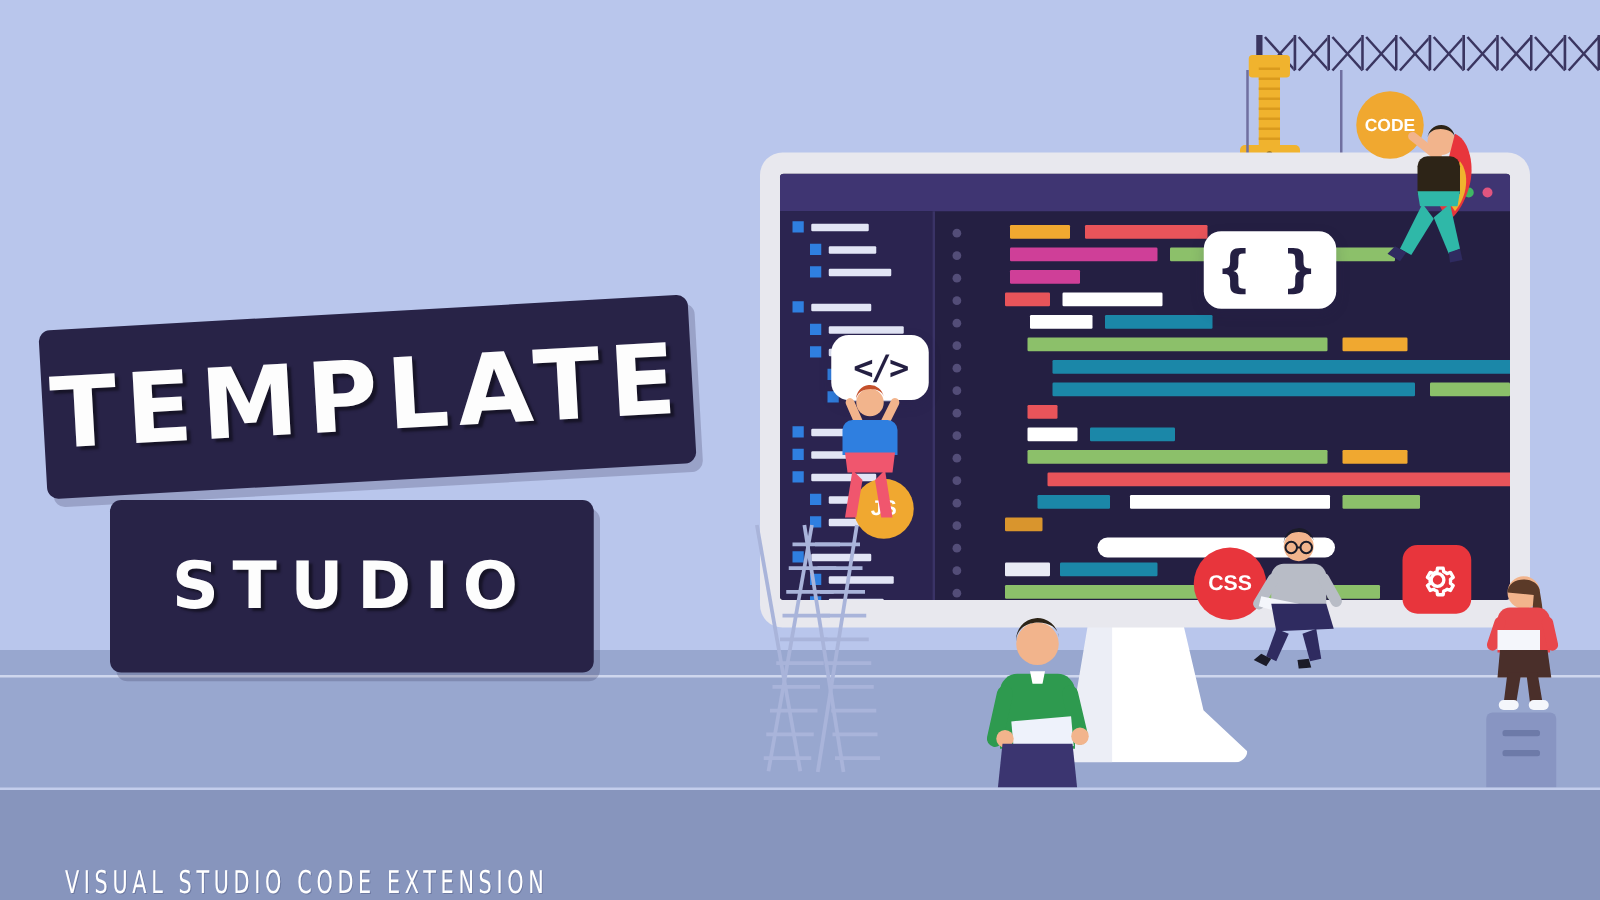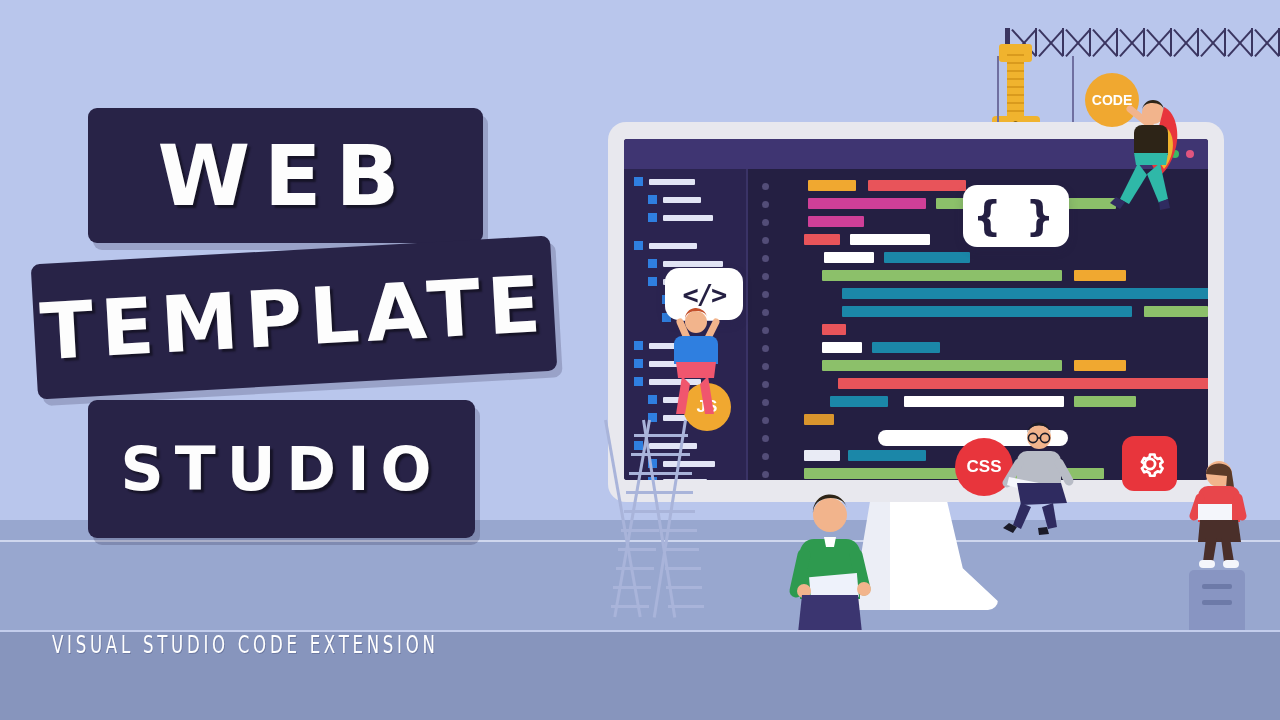--- a/index.html
+++ b/index.html
@@ -7,21 +7,21 @@
     width:1280px;height:720px;overflow:hidden;
     font-family:"Liberation Sans", sans-serif;
     background:#b9c6ec;
     position:relative;
   }
   #stage{position:absolute;inset:0;overflow:hidden;background:#b9c6ec;}
 
   
   .floor{position:absolute;left:0;right:0;bottom:90px;height:110px;background:#98a7cf;}
   .banner{position:absolute;left:0;right:0;bottom:0;height:90px;background:#8795bd;
-          display:flex;align-items:flex-start;}
+          display:flex;align-items:flex-end;}
   .banner-line{position:absolute;left:0;right:0;top:0;height:2px;background:#c3cdec;}
   .banner-text{
     margin-left:52px;color:#ffffff;font-size:25px;letter-spacing:5px;
     font-family:"DejaVu Sans Condensed","Liberation Sans",sans-serif;
     transform:scaleX(.74);transform-origin:left center;font-weight:400;
     text-shadow:1px 1px 0 rgba(60,70,110,.35);
   }
 
   
   .titles{position:absolute;left:0;top:100px;width:580px;height:450px;}
@@ -34,21 +34,21 @@
     color:#fdfdfd;font-weight:700;
     font-family:"DejaVu Sans","Liberation Sans",sans-serif;
     text-shadow:3px 3px 2px rgba(0,0,0,.45);
     white-space:nowrap;
   }
   #t-web{left:88px;top:8px;width:395px;height:135px;}
   #t-web span{font-size:84px;letter-spacing:14px;}
   #t-tpl{left:34px;top:150px;width:520px;height:135px;transform:rotate(-3.2deg);}
   #t-tpl span{font-size:78px;letter-spacing:7px;}
   #t-std{left:88px;top:300px;width:387px;height:138px;}
-  #t-std span{font-size:60px;letter-spacing:11px;}
+  #t-std span{font-size:52px;letter-spacing:11px;}
 
   
   .crane-beam{position:absolute;left:1005px;top:28px;width:275px;height:28px;
      background:#3a3560;}
   .crane-beam .cell{position:absolute;top:0;bottom:0;width:25px;background:#b9c6ec;
      border-left:2px solid #3a3560;border-right:2px solid #3a3560;}
   .crane-beam .cell:before,.crane-beam .cell:after{
      content:"";position:absolute;left:-4px;top:50%;width:36px;height:2px;background:#3a3560;}
   .crane-beam .cell:before{transform:rotate(48deg);}
   .crane-beam .cell:after{transform:rotate(-48deg);}
@@ -427,23 +427,20 @@
     <path d="M52 48 L56 66" stroke="#e8464b" stroke-width="9" stroke-linecap="round"></path>
     <path d="M12 54h34v16H12z" fill="#f4f6fb"></path>
     <path d="M14 70h38l3 22H12z" fill="#4a2f2a"></path>
     <path d="M20 88l-3 24h10l4-24z" fill="#4a2f2a"></path>
     <path d="M44 88l4 24H38l-3-24z" fill="#4a2f2a"></path>
     <rect x="13" y="110" width="16" height="8" rx="4" fill="#f4f6fb"></rect>
     <rect x="37" y="110" width="16" height="8" rx="4" fill="#f4f6fb"></rect>
   </svg>
 
   <div class="titles">
-    <div class="tbox" id="t-web">
-      <span>WEB</span>
-    </div>
     <div class="tbox" id="t-tpl">
       <span>TEMPLATE</span>
     </div>
     <div class="tbox" id="t-std">
       <span>STUDIO</span>
     </div>
   </div>
 
   <div class="banner">
     <div class="banner-line"></div>

